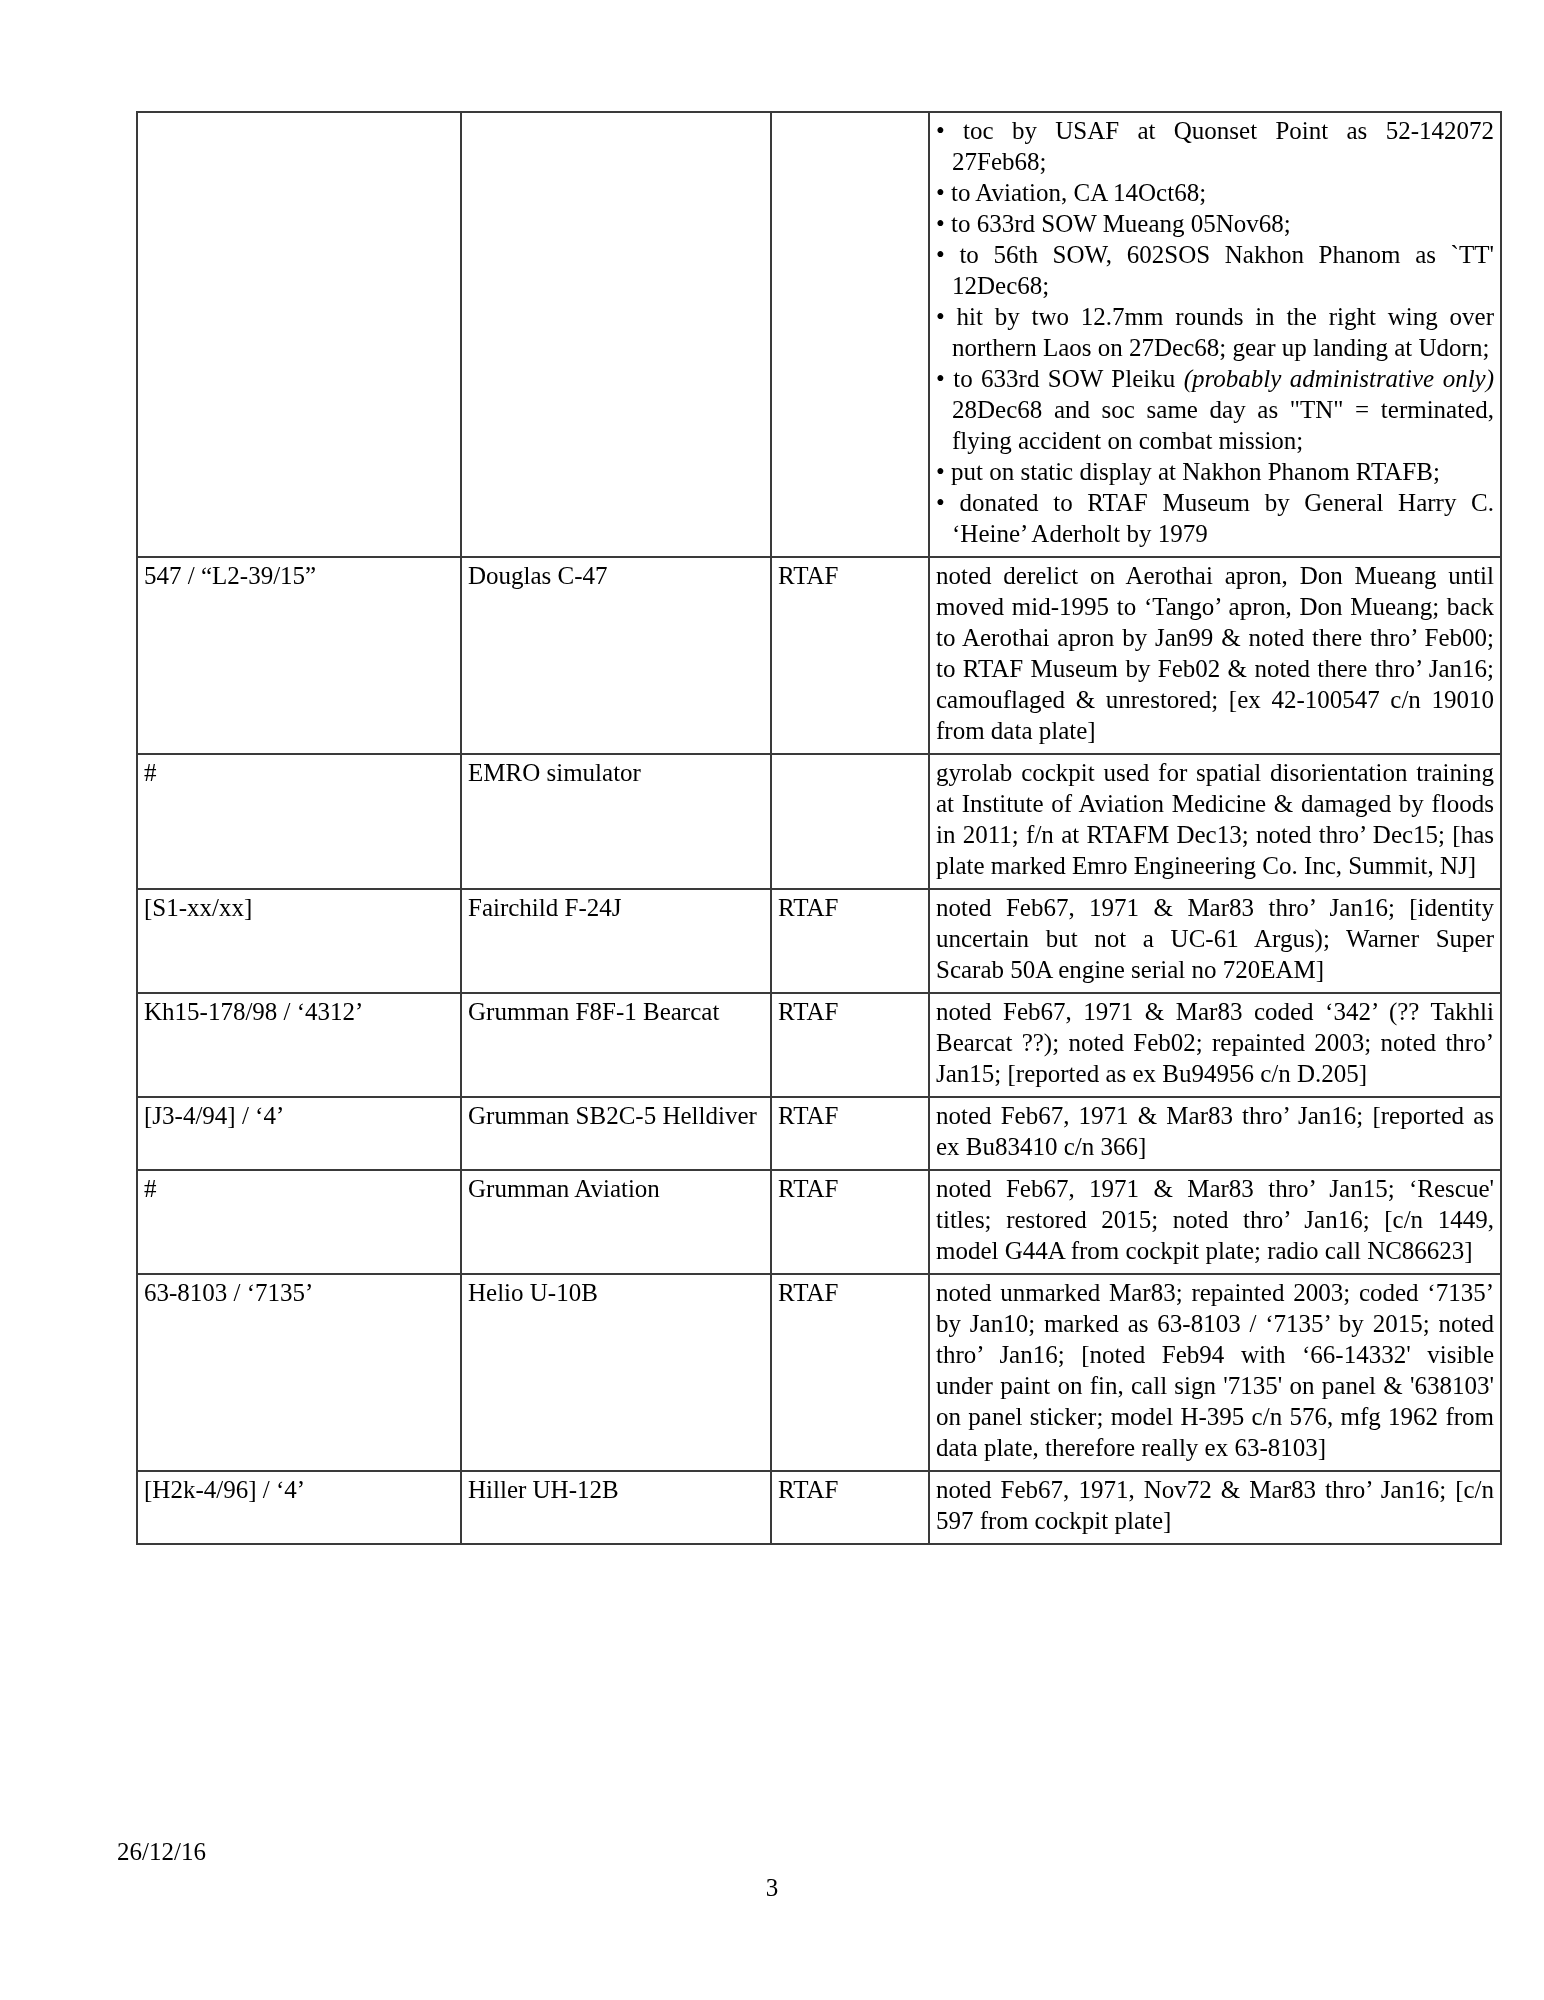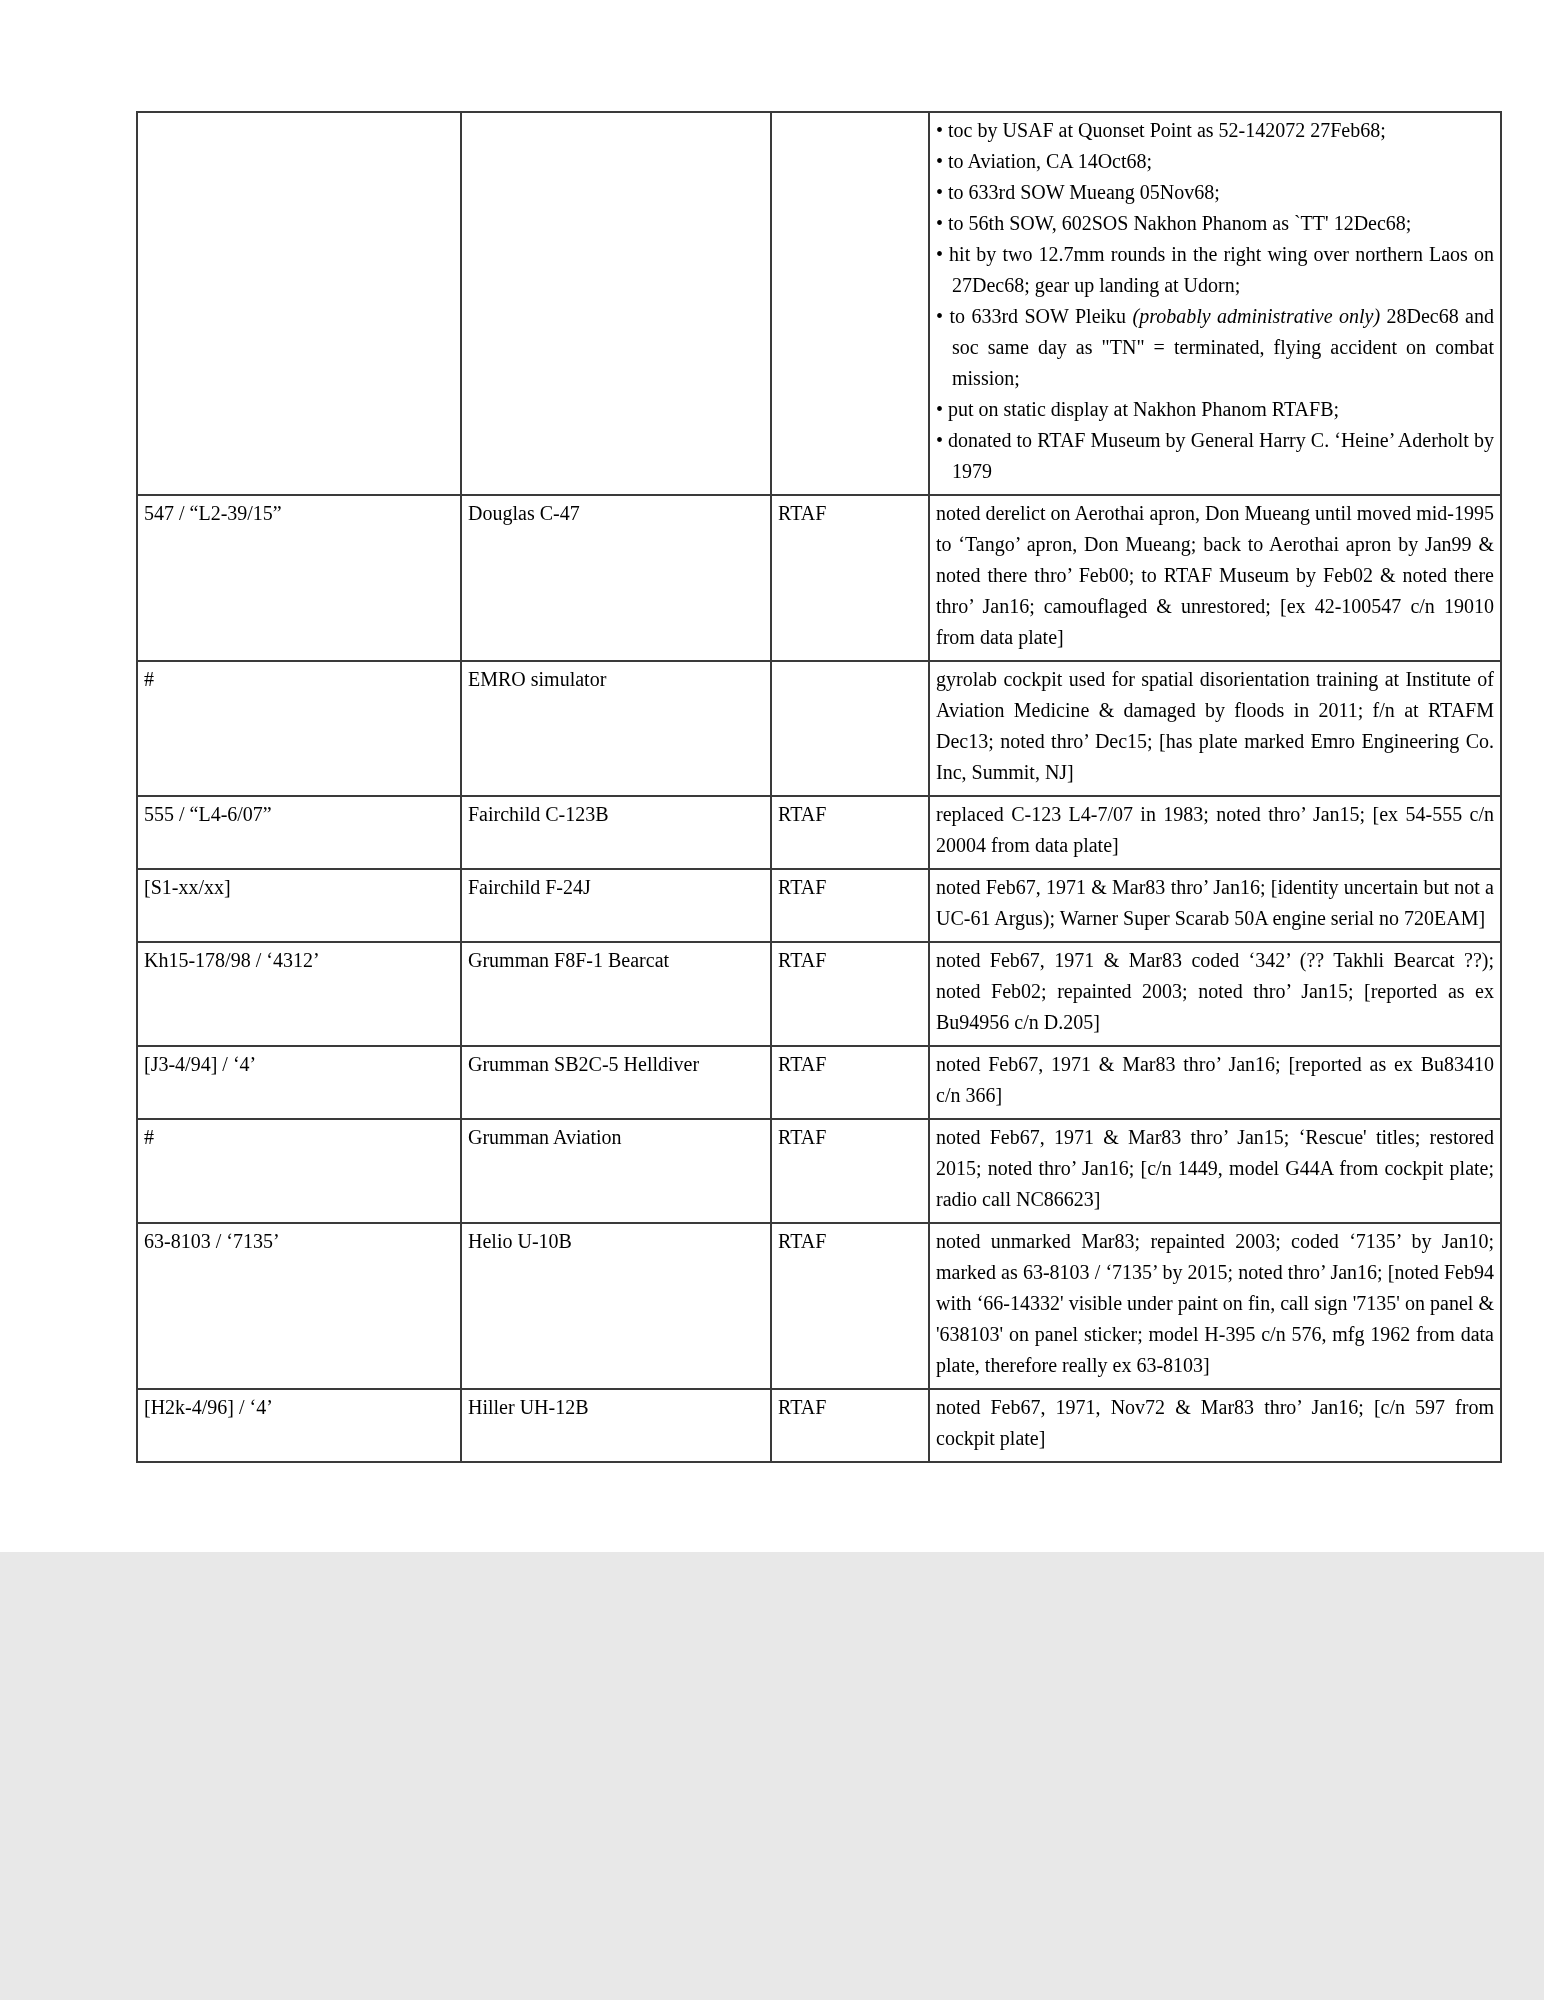--- a/index.html
+++ b/index.html
@@ -3,24 +3,24 @@
 <meta charset="utf-8">
 <style>
   html, body {
     margin: 0;
     padding: 0;
     background: #e8e8e8;
   }
   .page {
     position: relative;
     width: 1544px;
-    height: 1552px;
+    height: 2000px;
     background: #ffffff;
     font-family: "Liberation Serif", "DejaVu Serif", serif;
-    font-size: 20px;
+    font-size: 25px;
     line-height: 31px;
     color: #000000;
     overflow: hidden;
   }
   table.aircraft {
     position: absolute;
     left: 136px;
     top: 111px;
     width: 1364px;
     border-collapse: collapse;
@@ -92,26 +92,20 @@
           <td class="c-operator">RTAF</td>
           <td class="c-notes">noted derelict on Aerothai apron, Don Mueang until moved mid-1995 to ‘Tango’ apron, Don Mueang; back to Aerothai apron by Jan99 &amp; noted there thro’ Feb00; to RTAF Museum by Feb02 &amp; noted there thro’ Jan16; camouflaged &amp; unrestored; [ex 42-100547 c/n 19010 from data plate]</td>
         </tr>
         <tr>
           <td class="c-serial">#</td>
           <td class="c-type">EMRO simulator</td>
           <td class="c-operator"></td>
           <td class="c-notes">gyrolab cockpit used for spatial disorientation training at Institute of Aviation Medicine &amp; damaged by floods in 2011; f/n at RTAFM Dec13; noted thro’ Dec15; [has plate marked Emro Engineering Co. Inc, Summit, NJ]</td>
         </tr>
         <tr>
-          <td class="c-serial">555 / “L4-6/07”</td>
-          <td class="c-type">Fairchild C-123B</td>
-          <td class="c-operator">RTAF</td>
-          <td class="c-notes">replaced C-123 L4-7/07 in 1983; noted thro’ Jan15; [ex 54-555 c/n 20004 from data plate]</td>
-        </tr>
-        <tr>
           <td class="c-serial">[S1-xx/xx]</td>
           <td class="c-type">Fairchild F-24J</td>
           <td class="c-operator">RTAF</td>
           <td class="c-notes">noted Feb67, 1971 &amp; Mar83 thro’ Jan16; [identity uncertain but not a UC-61 Argus); Warner Super Scarab 50A engine serial no 720EAM]</td>
         </tr>
         <tr>
           <td class="c-serial">Kh15-178/98 / ‘4312’</td>
           <td class="c-type">Grumman F8F-1 Bearcat</td>
           <td class="c-operator">RTAF</td>
           <td class="c-notes">noted Feb67, 1971 &amp; Mar83 coded ‘342’ (?? Takhli Bearcat ??); noted Feb02; repainted 2003; noted thro’ Jan15; [reported as ex Bu94956 c/n D.205]</td>

